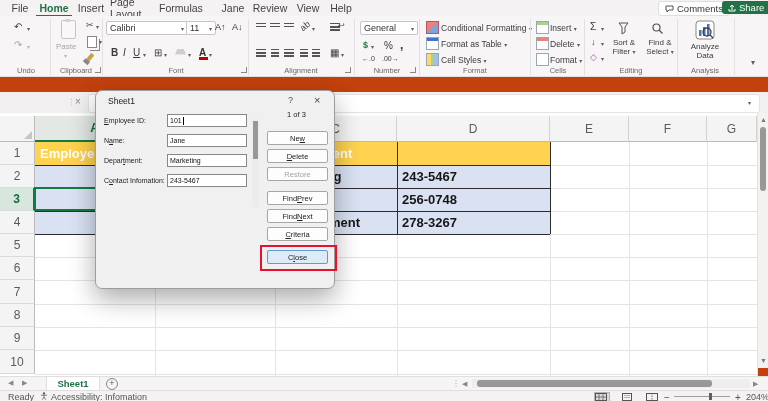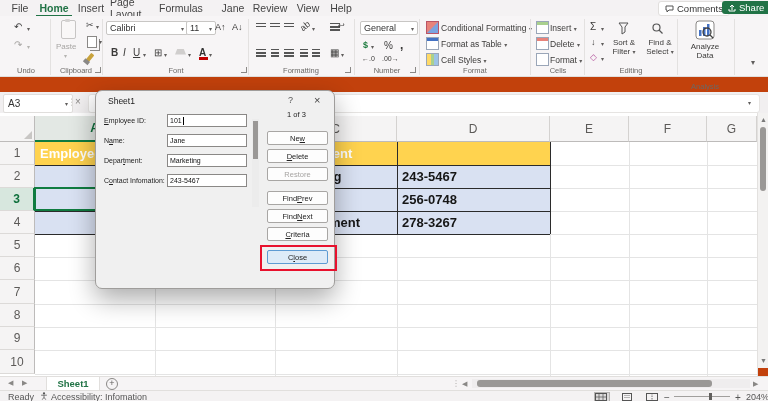--- a/index.html
+++ b/index.html
@@ -170,21 +170,21 @@
     <span class="barsL a" style="left:330px;top:7px;"></span>
       <span class="ribtxt" style="left:338px;top:5px;font-size:8px;">↩</span>
     <span class="barsL a" style="left:256px;top:33px;"></span>
     <span class="barsC a" style="left:270px;top:33px;"></span>
     <span class="barsR a" style="left:284px;top:33px;"></span>
     <span class="barsL a" style="left:300px;top:33px;width:8px;"></span>
     <span class="barsL a" style="left:312px;top:33px;width:8px;"></span>
     <span class="ribtxt" style="left:330px;top:31px;font-size:10px;">▦</span>
       <span class="dd a" style="left:341px;top:35px;">▾</span>
     <div class="dl" style="left:345px;"></div>
-    <div class="glabel" style="left:250px;width:102px;">Formatting</div>
+    <div class="glabel" style="left:250px;width:102px;">Alignment</div>
     <div class="gsep" style="left:354px;"></div>
 
     <div class="combo" style="left:360px;top:5px;width:50px;height:12px;">
         <span>General</span>
         <span class="dd">▾</span>
       </div>
     <span class="ribtxt" style="left:363px;top:24px;color:#1a7a3c;font-weight:bold;font-size:9px;">$</span>
       <span class="dd a" style="left:371px;top:27px;">▾</span>
     <span class="ribtxt" style="left:384px;top:24px;font-size:10px;">%</span>
     <span class="ribtxt" style="left:400px;top:22px;font-size:12px;font-weight:bold;">,</span>
@@ -238,31 +238,27 @@
         <svg width="20" height="20" viewBox="0 0 20 20">
           <rect x="1" y="1" width="18" height="18" rx="3" fill="#fff" stroke="#8a8886"></rect>
           <rect x="4" y="10" width="2.5" height="6" fill="#4472c4"></rect>
           <rect x="8" y="7" width="2.5" height="9" fill="#4472c4"></rect>
           <rect x="12" y="4" width="2.5" height="12" fill="#4472c4"></rect>
           <circle cx="12" cy="12" r="4" fill="none" stroke="#404040" stroke-width="1.3"></circle>
           <path d="M15 15l3 3" stroke="#404040" stroke-width="1.3"></path>
         </svg>
       </span>
     <div class="ribtxt2" style="left:685px;top:26px;width:40px;">Analyze Data</div>
-    <div class="glabel" style="left:679px;width:52px;margin-top:16px;">Analysis</div>
+    <div class="glabel" style="left:679px;width:52px;">Analysis</div>
     <div class="gsep" style="left:734px;"></div>
     <span class="dd a" style="left:751px;top:42px;font-size:8px;">▾</span>
   </div>
 
 
   <div class="a frow">
-    <div class="a namebox">
-      <span>A3</span>
-      <span class="dd">▾</span>
-    </div>
     <span class="a" style="left:67px;top:5px;color:#c8c6c4;font-size:9px;">⋮</span>
     <span class="a" style="left:75px;top:4px;color:#8a8886;font-size:10px;">×</span>
     <div class="a fbar"></div>
     <span class="dd a" style="left:748px;top:7px;">▾</span>
   </div>
 
   <div class="a" style="left:0;top:113px;width:757px;height:263px;background:#fff;"></div>
   <div class="a" style="left:0;top:116px;width:35px;height:26px;background:#f5f4f4;border-right:1px solid #bdbbba;border-bottom:1px solid #bdbbba;box-sizing:border-box;">
     <span style="position:absolute;right:2px;bottom:2px;width:0;height:0;border-left:8px solid transparent;border-bottom:8px solid #c8c6c4;"></span>
   </div>

